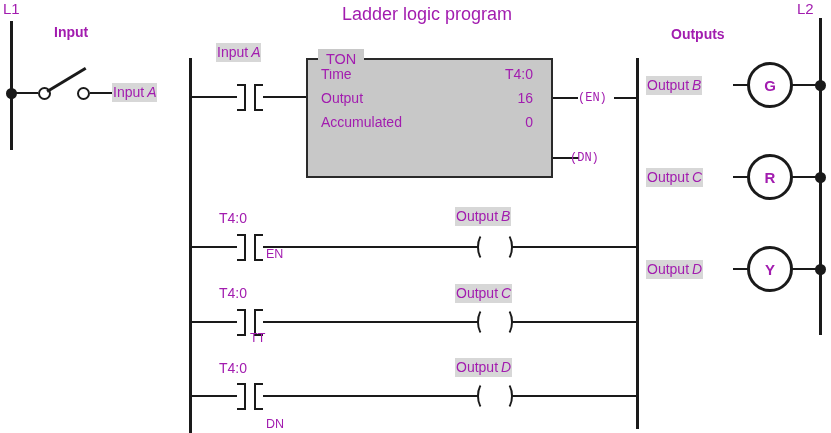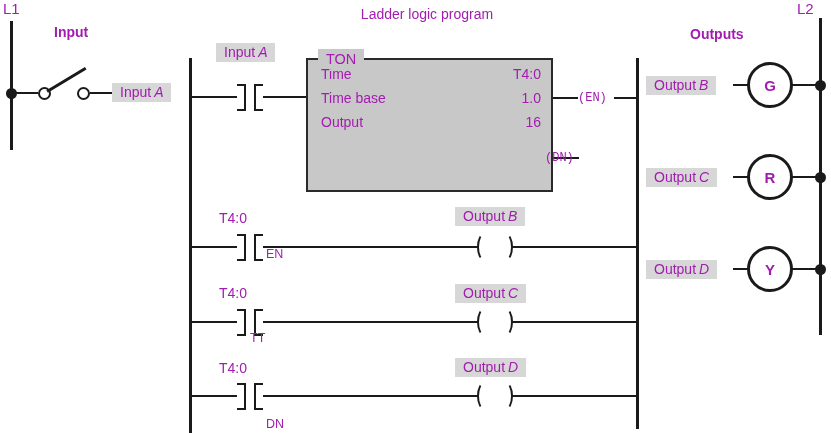--- a/index.html
+++ b/index.html
@@ -9,52 +9,52 @@
   }
   html,body{margin:0;padding:0;background:#fff;}
   .canvas{
     position:relative;width:831px;height:433px;background:#ffffff;overflow:hidden;
     font-family:"Liberation Sans","DejaVu Sans",sans-serif;color:#a21caf;font-size:14px;
   }
   .canvas *{box-sizing:border-box;}
   .txt{position:absolute;white-space:nowrap;line-height:18px;}
   .heading{font-weight:700;}
   .rail-tag{font-size:15px;}
-  .title{text-align:center;font-size:14px;}
-  .glabel{background:var(--lbg);padding:0 8px;line-height:19px;}
+  .title{text-align:center;font-size:18px;}
+  .glabel{background:var(--lbg);padding:0 1px;line-height:19px;}
   .hl{position:absolute;height:2.5px;background:var(--ln);}
   .vl{position:absolute;width:3px;background:var(--ln);}
   .dot{position:absolute;width:11px;height:11px;border-radius:50%;background:var(--ln);}
   .term{position:absolute;width:13px;height:13px;border:2.5px solid var(--ln);border-radius:50%;background:#fff;}
   .blade{position:absolute;width:45px;height:2.5px;background:var(--ln);transform:rotate(-31deg);transform-origin:left center;}
   .ctl{position:absolute;width:9px;height:27px;border:2.5px solid var(--ln);border-left:none;}
   .ctr{position:absolute;width:9px;height:27px;border:2.5px solid var(--ln);border-right:none;}
   .arcl{position:absolute;width:15px;height:28px;border:2.5px solid transparent;border-left-color:var(--ln);border-radius:50%;}
   .arcr{position:absolute;width:15px;height:28px;border:2.5px solid transparent;border-right-color:var(--ln);border-radius:50%;}
   .sub{font-size:12.5px;line-height:14px;}
-  .timer{position:absolute;left:306px;top:58px;width:247px;height:134px;background:var(--blk);
-         border:2.5px solid #2a2a2a;padding:2px 10px 0 13px;}
+  .timer{position:absolute;left:306px;top:58px;width:247px;height:120px;background:var(--blk);
+         border:2.5px solid #2a2a2a;padding:2px 18px 0 13px;}
   .legend{position:absolute;top:-11px;left:10px;background:var(--blk);padding:0 8px;line-height:20px;font-size:14.5px;}
   .trow{display:flex;justify-content:space-between;line-height:24px;font-size:14px;}
   .ttitle{line-height:22px;}
   .coiltag{font-size:12px;line-height:18px;font-family:Liberation Mono, monospace;}
   .lamp{position:absolute;width:46px;height:46px;border:3px solid var(--ln);border-radius:50%;background:#fff;
         display:flex;align-items:center;justify-content:center;font-size:15px;font-weight:700;}
   i{margin-left:3px;}
 </style>
 </head>
 <body>
 
 <div class="canvas">
 
   <div class="txt rail-tag" style="left:3px;top:0px">L1</div>
   <div class="txt title" style="left:302px;top:5px;width:250px">Ladder logic program</div>
   <div class="txt rail-tag" style="left:797px;top:0px">L2</div>
   <div class="txt heading" style="left:54px;top:23px">Input</div>
-  <div class="txt heading" style="left:690px;top:25px">Outputs</div>
+  <div class="txt heading" style="left:671px;top:25px">Outputs</div>
 
   <div class="vl" style="left:10px;top:21px;height:129px"></div>
   <div class="vl" style="left:819px;top:18px;height:317px"></div>
   <div class="vl" style="left:188.5px;top:58px;height:375px"></div>
   <div class="vl" style="left:635.5px;top:58px;height:371px"></div>
 
   <div class="dot" style="left:6px;top:88px"></div>
   <div class="hl" style="left:13px;top:91.75px;width:25px"></div>
   <div class="term" style="left:37.5px;top:86.5px"></div>
   <div class="blade" style="left:47px;top:90px"></div>
@@ -68,34 +68,34 @@
   <div class="ctr" style="left:254px;top:84px"></div>
   <div class="hl" style="left:263px;top:95.75px;width:45px"></div>
 
   <div class="timer">
     <div class="legend">TON</div>
     <div class="trow">
         <span>Time</span>
         <span>T4:0</span>
       </div>
     <div class="trow">
-        <span>Time base</span>
-        <span>1.0</span>
+        <span>Output</span>
+        <span>16</span>
       </div>
     <div class="trow">
-        <span>Output</span>
-        <span>16</span>
+        <span>Accumulated</span>
+        <span>0</span>
       </div>
   </div>
 
   <div class="hl" style="left:553px;top:96.5px;width:25px"></div>
   <div class="txt coiltag" style="left:578px;top:89px">(EN)</div>
   <div class="hl" style="left:614px;top:96.5px;width:23px"></div>
   <div class="hl" style="left:553px;top:156.5px;width:26px"></div>
-  <div class="txt coiltag" style="left:545px;top:149px">(DN)</div>
+  <div class="txt coiltag" style="left:570px;top:149px">(DN)</div>
 
   <div class="txt" style="left:219px;top:209px">T4:0</div>
   <div class="hl" style="left:190px;top:245.75px;width:47px"></div>
   <div class="ctl" style="left:237px;top:234px"></div>
   <div class="ctr" style="left:254px;top:234px"></div>
   <div class="txt sub" style="left:266px;top:247px">EN</div>
   <div class="hl" style="left:263px;top:245.75px;width:215px"></div>
   <div class="txt glabel" style="left:455px;top:207px"><span>Output</span><i>B</i></div>
   <div class="arcl" style="left:477px;top:233px"></div>
   <div class="arcr" style="left:498px;top:233px"></div>

